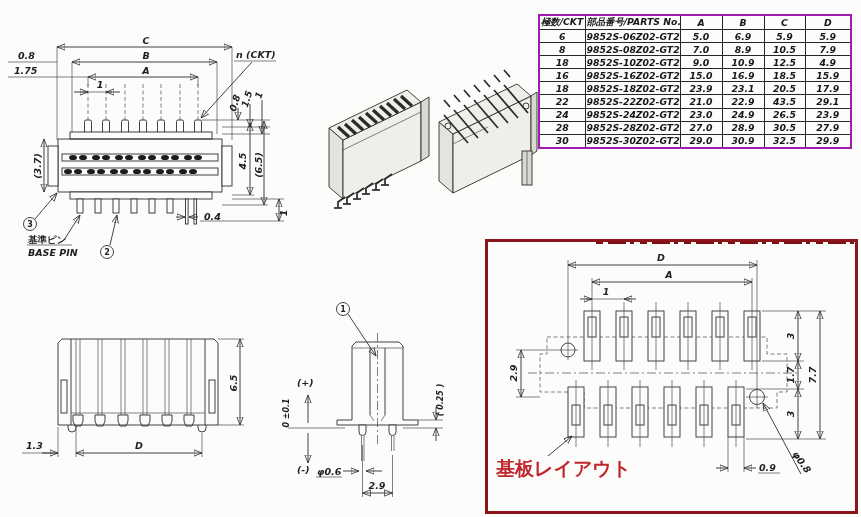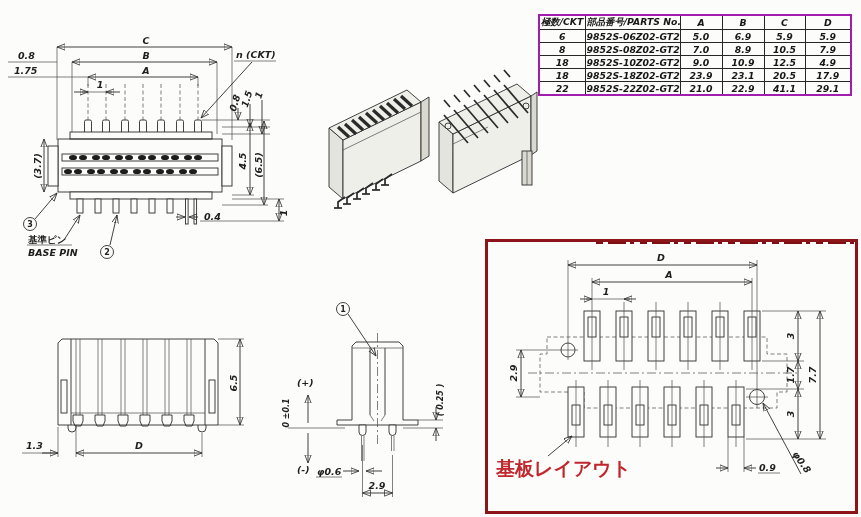--- a/index.html
+++ b/index.html
@@ -296,34 +296,66 @@
         </tr>
         <tr>
           <td>18</td>
           <td>9852S-10Z02-GT2</td>
           <td>9.0</td>
           <td>10.9</td>
           <td>12.5</td>
           <td>4.9</td>
         </tr>
         <tr>
+          <td>16</td>
+          <td>9852S-16Z02-GT2</td>
+          <td>15.0</td>
+          <td>16.9</td>
+          <td>18.5</td>
+          <td>15.9</td>
+        </tr>
+        <tr>
           <td>18</td>
           <td>9852S-18Z02-GT2</td>
           <td>23.9</td>
           <td>23.1</td>
           <td>20.5</td>
           <td>17.9</td>
         </tr>
         <tr>
           <td>22</td>
           <td>9852S-22Z02-GT2</td>
           <td>21.0</td>
           <td>22.9</td>
-          <td>41.1</td>
+          <td>43.5</td>
           <td>29.1</td>
+        </tr>
+        <tr>
+          <td>24</td>
+          <td>9852S-24Z02-GT2</td>
+          <td>23.0</td>
+          <td>24.9</td>
+          <td>26.5</td>
+          <td>23.9</td>
+        </tr>
+        <tr>
+          <td>28</td>
+          <td>9852S-28Z02-GT2</td>
+          <td>27.0</td>
+          <td>28.9</td>
+          <td>30.5</td>
+          <td>27.9</td>
+        </tr>
+        <tr>
+          <td>30</td>
+          <td>9852S-30Z02-GT2</td>
+          <td>29.0</td>
+          <td>30.9</td>
+          <td>32.5</td>
+          <td>29.9</td>
         </tr>
       </tbody>
   </table>
 
   <svg style="left:18px;top:325px" width="250" height="180" viewBox="0 0 250 180">
     <defs>
       <marker id="a3" viewBox="0 0 10 10" refX="9" refY="5" markerWidth="9" markerHeight="9" orient="auto-start-reverse" markerUnits="userSpaceOnUse">
           <path d="M0,1.5 L9,5 L0,8.5 Z" fill="#2e2e2e" stroke="none"></path>
         </marker>
     </defs>

